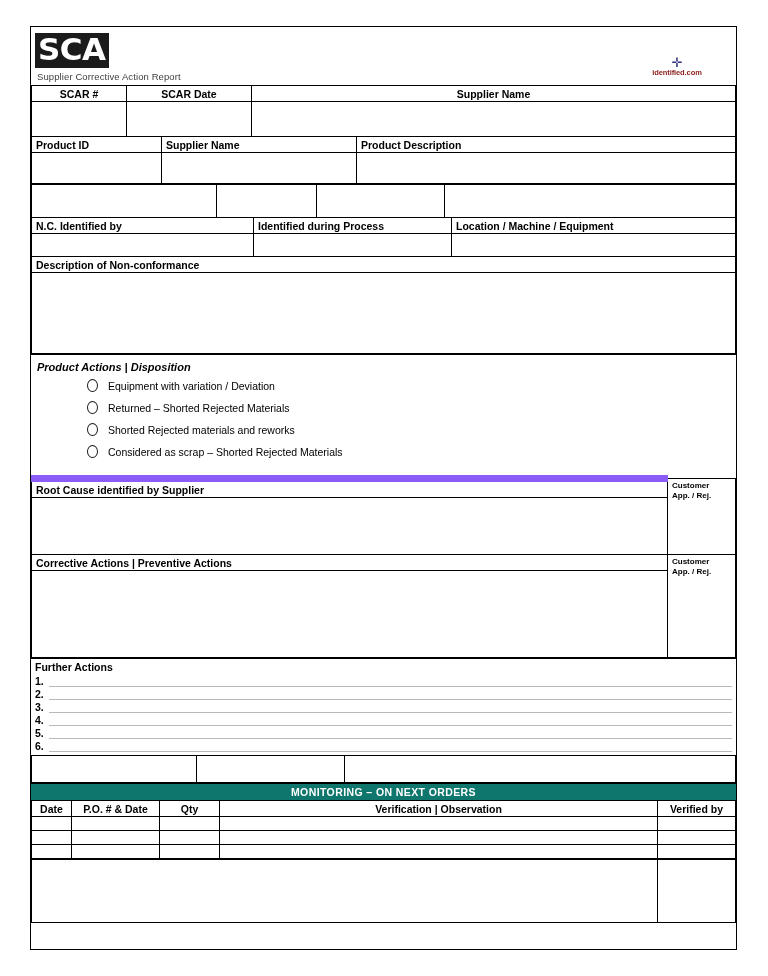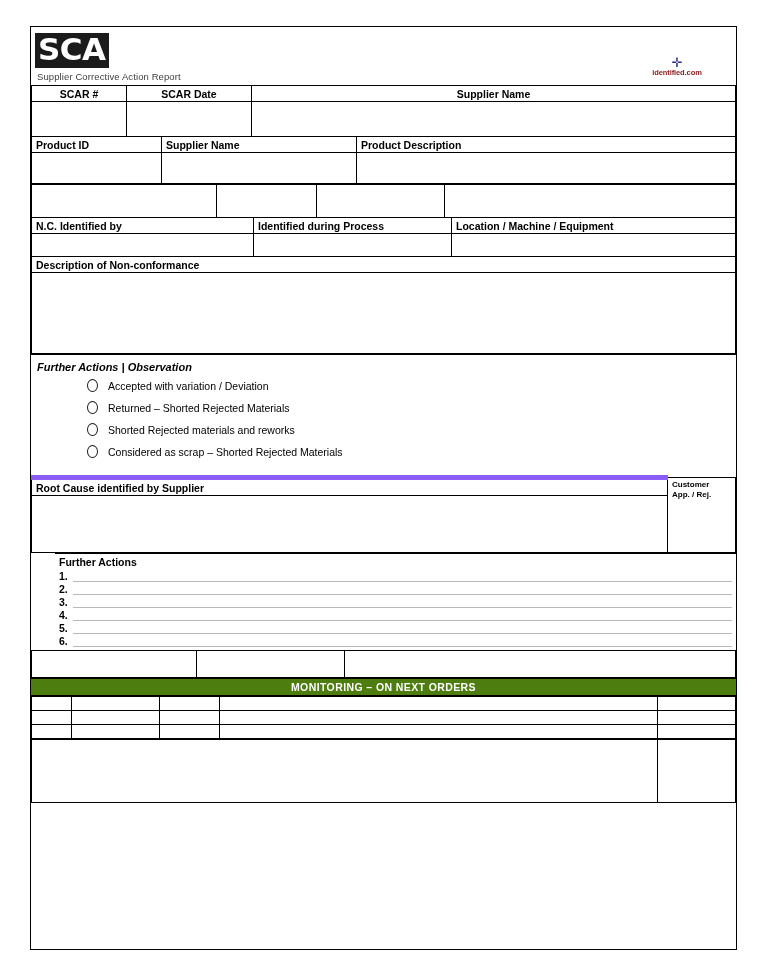--- a/index.html
+++ b/index.html
@@ -104,21 +104,21 @@
     line-height: 12px;
     white-space: nowrap;
     overflow: hidden;
   }
   .lbl.center { text-align: center; }
   .lbl.small { font-size: 8px; font-weight: bold; line-height: 9px; }
   .fill { display: block; }
 
   
   .band {
-    background: #4d7c0f;
+    background: #0f766e;
     color: #ffffff;
     text-align: center;
     font-size: 10.5px;
     font-weight: bold;
     letter-spacing: 0.4px;
     padding: 2px 0 2px 0;
     border-top: 1px solid #000;
     border-bottom: 1px solid #000;
   }
 
@@ -143,21 +143,21 @@
     width: 11px;
     height: 13px;
     border: 1.4px solid #1b1b1b;
     border-radius: 50%;
     margin-right: 10px;
     box-sizing: border-box;
   }
   .opt-lbl { font-size: 10.5px; }
 
   
-  .fa-wrap { border-top: 1px solid #000; padding: 2px 4px 3px 4px; margin-left: 24px; }
+  .fa-wrap { border-top: 1px solid #000; padding: 2px 4px 3px 4px; }
   .fa-title { font-size: 10.5px; font-weight: bold; padding-bottom: 1px; }
   .fa-line { display: flex; align-items: flex-end; height: 13px; }
   .fa-num { font-size: 10.5px; font-weight: bold; width: 14px; }
   .fa-rule { flex: 1; border-bottom: 1px solid #b9b9b9; height: 11px; }
 
   .cell-pad { height: 100%; }
 </style>
 </head>
 <body>
 
@@ -305,25 +305,25 @@
       </tr>
       <tr>
         <td style="height:80px">
               <div class="fill cell-pad"></div>
             </td>
       </tr>
     </tbody>
       </table>
 
     <div class="disp">
-      <div class="disp-title">Further Actions | Observation</div>
+      <div class="disp-title">Product Actions | Disposition</div>
 
       <div class="opt">
         <span class="radio"></span>
-        <span class="opt-lbl">Accepted  with variation / Deviation</span>
+        <span class="opt-lbl">Equipment  with variation / Deviation</span>
       </div>
       <div class="opt">
         <span class="radio"></span>
         <span class="opt-lbl">Returned – Shorted Rejected Materials</span>
       </div>
       <div class="opt">
         <span class="radio"></span>
         <span class="opt-lbl">Shorted Rejected materials and reworks</span>
       </div>
       <div class="opt">
@@ -332,36 +332,58 @@
       </div>
     </div>
 
     <table class="grid">
       <colgroup>
           <col>
           <col style="width:68px">
         </colgroup>
       <tbody>
           <tr>
-        <td style="border-top:5px solid #8b5cf6">
+        <td style="border-top:7px solid #8b5cf6">
           <div class="lbl">Root Cause identified by Supplier</div>
         </td>
         <td rowspan="2" style="border-top:1px solid #000">
           <div class="lbl small">Customer</div>
           <div class="lbl small" style="padding-top:0">App. / Rej.</div>
         </td>
       </tr>
       <tr>
         <td style="height:56px">
               <div class="fill cell-pad"></div>
             </td>
       </tr>
     </tbody>
       </table>
 
+    <table class="grid">
+      <colgroup>
+          <col>
+          <col style="width:68px">
+        </colgroup>
+      <tbody>
+          <tr>
+        <td style="border-top:none">
+          <div class="lbl">Corrective Actions | Preventive Actions</div>
+        </td>
+        <td rowspan="2" style="border-top:none">
+          <div class="lbl small">Customer</div>
+          <div class="lbl small" style="padding-top:0">App. / Rej.</div>
+        </td>
+      </tr>
+      <tr>
+        <td style="height:86px">
+              <div class="fill cell-pad"></div>
+            </td>
+      </tr>
+    </tbody>
+      </table>
 
     <div class="fa-wrap">
       <div class="fa-title">Further Actions</div>
       <div class="fa-line">
         <span class="fa-num">1.</span>
         <span class="fa-rule"></span>
       </div>
       <div class="fa-line">
         <span class="fa-num">2.</span>
         <span class="fa-rule"></span>
@@ -409,20 +431,37 @@
 
     <table class="grid">
       <colgroup>
           <col style="width:40px">
           <col style="width:88px">
           <col style="width:60px">
           <col>
           <col style="width:78px">
         </colgroup>
       <tbody>
+          <tr>
+        <td style="border-top:none">
+          <div class="lbl center">Date</div>
+        </td>
+        <td style="border-top:none">
+          <div class="lbl center">P.O. # &amp; Date</div>
+        </td>
+        <td style="border-top:none">
+          <div class="lbl center">Qty</div>
+        </td>
+        <td style="border-top:none">
+          <div class="lbl center">Verification | Observation</div>
+        </td>
+        <td style="border-top:none">
+          <div class="lbl center">Verified by</div>
+        </td>
+      </tr>
       <tr>
         <td style="height:13px">
               <div class="fill cell-pad"></div>
             </td>
         <td>
               <div class="fill cell-pad"></div>
             </td>
         <td>
               <div class="fill cell-pad"></div>
             </td>

